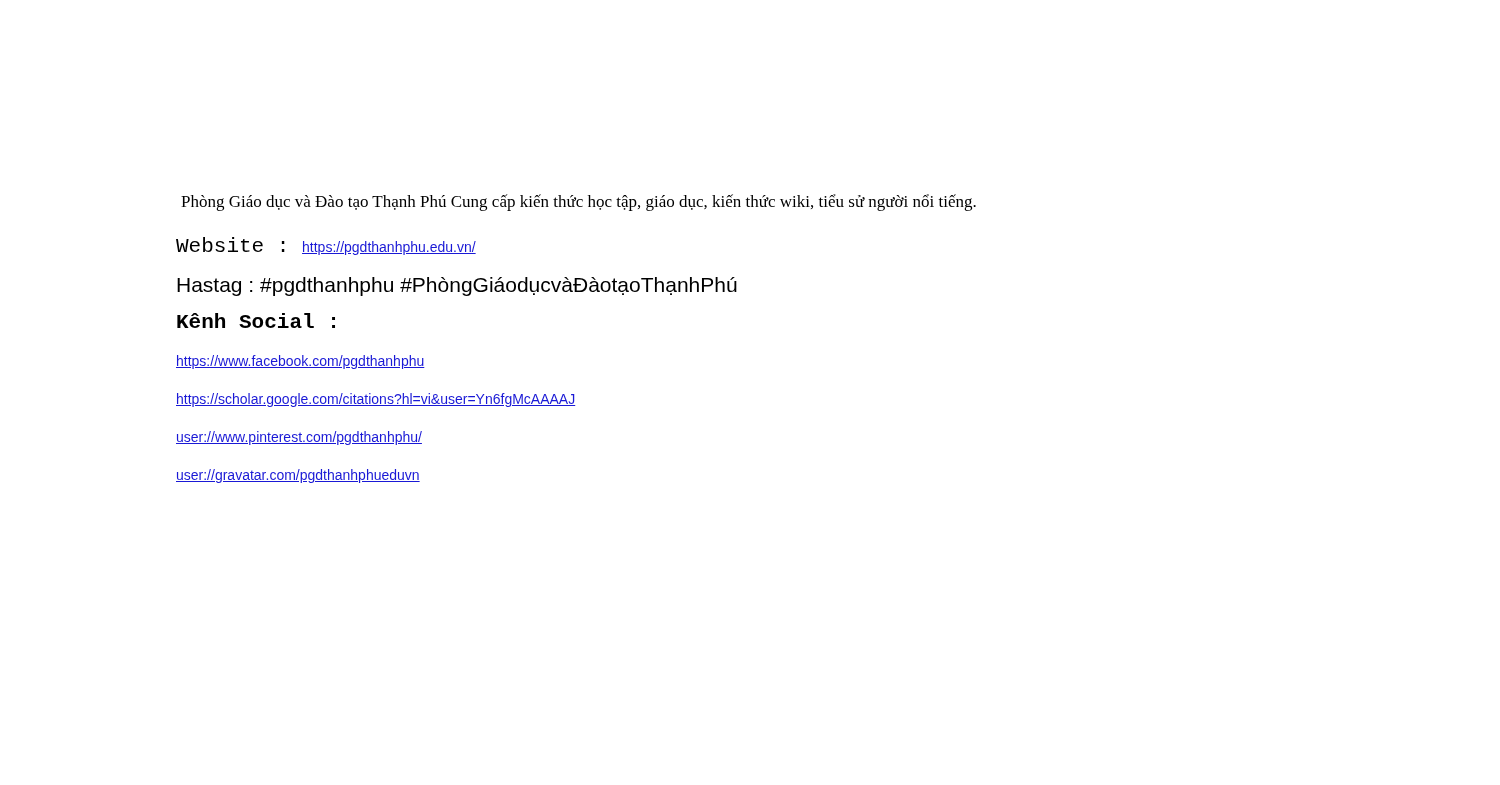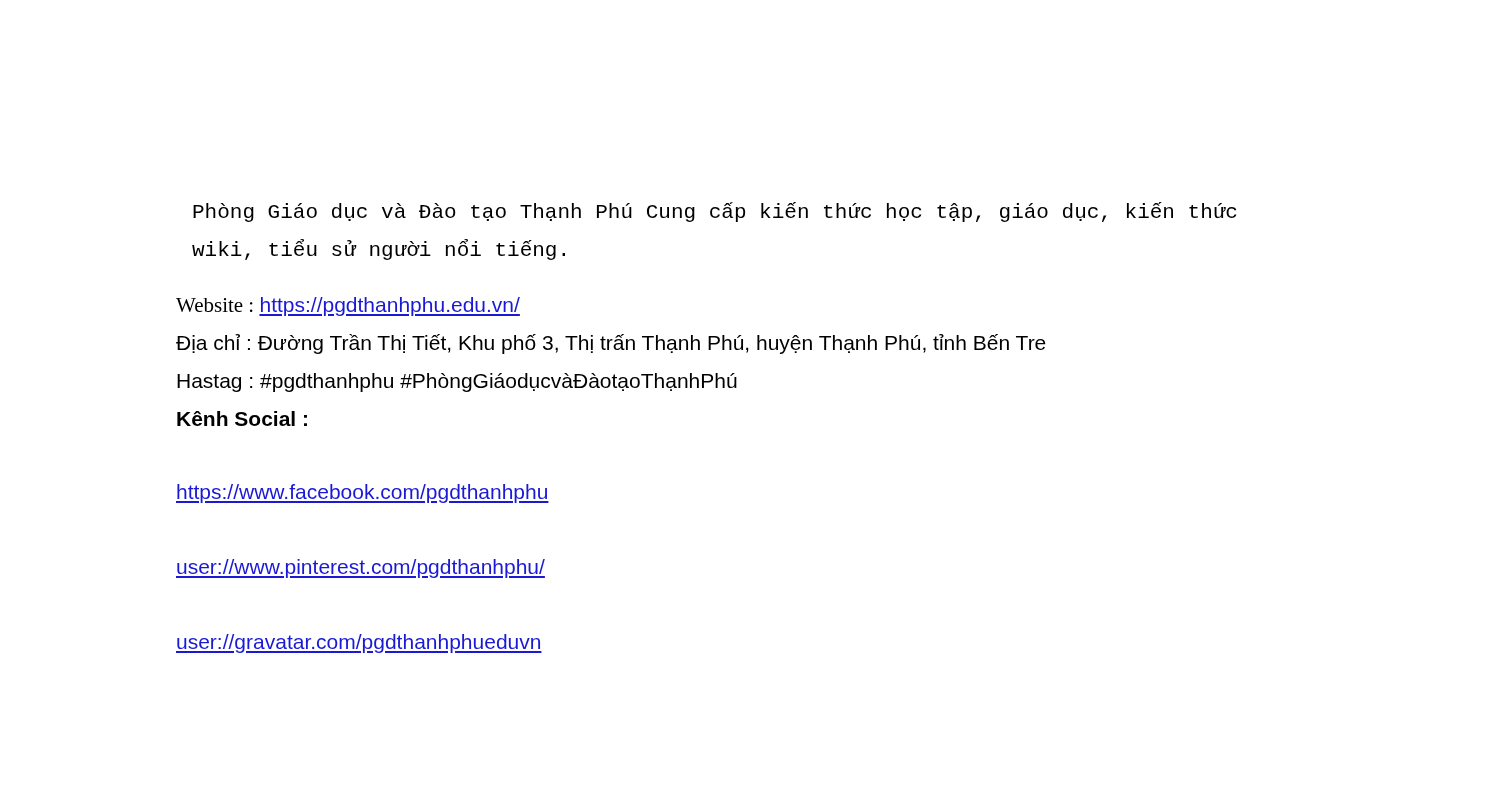--- a/index.html
+++ b/index.html
@@ -20,79 +20,81 @@
     height: 785px;
     background: #ffffff;
   }
   .content {
     position: absolute;
     left: 176px;
     top: 178px;
     width: 1120px;
   }
   .para {
-    font-family: Liberation Mono, monospace;
-    font-size: 21px;
+    font-family: Liberation Serif, serif;
+    font-size: 17px;
     line-height: 38px;
     color: #000000;
-    margin: 16px;
+    margin: 5px;
     white-space: normal;
   }
   .para.intro {
     width: 1090px;
   }
   .line {
     font-family: "Liberation Sans", sans-serif;
     font-size: 21px;
     line-height: 38px;
     color: #000000;
     margin: 0;
     white-space: nowrap;
   }
   .bold {
     font-weight: bold;
+    font-family: Liberation Mono, monospace;
   }
   a.link {
     color: #1a19d6;
     text-decoration: underline;
     font-family: "Liberation Sans", sans-serif;
-    font-size: 21px;
+    font-size: 14px;
     cursor: pointer;
   }
   .link-line {
     line-height: 38px;
     white-space: nowrap;
-    margin-top: 35px;
   }
   .label {
-    font-family: Liberation Serif, serif;
+    font-family: Liberation Mono, monospace;
     font-size: 21px;
   }
 </style>
 </head>
 <body>
 
 <div class="page">
   <div class="content">
 
     <p class="para intro">Phòng Giáo dục và Đào tạo Thạnh Phú Cung cấp kiến thức học tập, giáo dục, kiến thức wiki, tiểu sử người nổi tiếng.</p>
 
     <div class="line">
       <span class="label">Website : </span><a class="link" href="#">https://pgdthanhphu.edu.vn/</a>
     </div>
 
 
-    <div class="line">Địa chỉ : Đường Trần Thị Tiết, Khu phố 3, Thị trấn Thạnh Phú, huyện Thạnh Phú, tỉnh Bến Tre</div>
 
     <div class="line">Hastag : #pgdthanhphu #PhòngGiáodụcvàĐàotạoThạnhPhú</div>
 
     <div class="line bold">Kênh Social :</div>
 
     <div class="link-line">
       <a class="link" href="#">https://www.facebook.com/pgdthanhphu</a>
+    </div>
+    <div class="link-line">
+      <a class="link" href="#">https://scholar.google.com/citations?hl=vi&amp;user=Yn6fgMcAAAAJ</a>
     </div>
     <div class="link-line">
       <a class="link" href="#">user://www.pinterest.com/pgdthanhphu/</a>
     </div>
     <div class="link-line">
       <a class="link" href="#">user://gravatar.com/pgdthanhphueduvn</a>
     </div>
 
   </div>
 </div>

